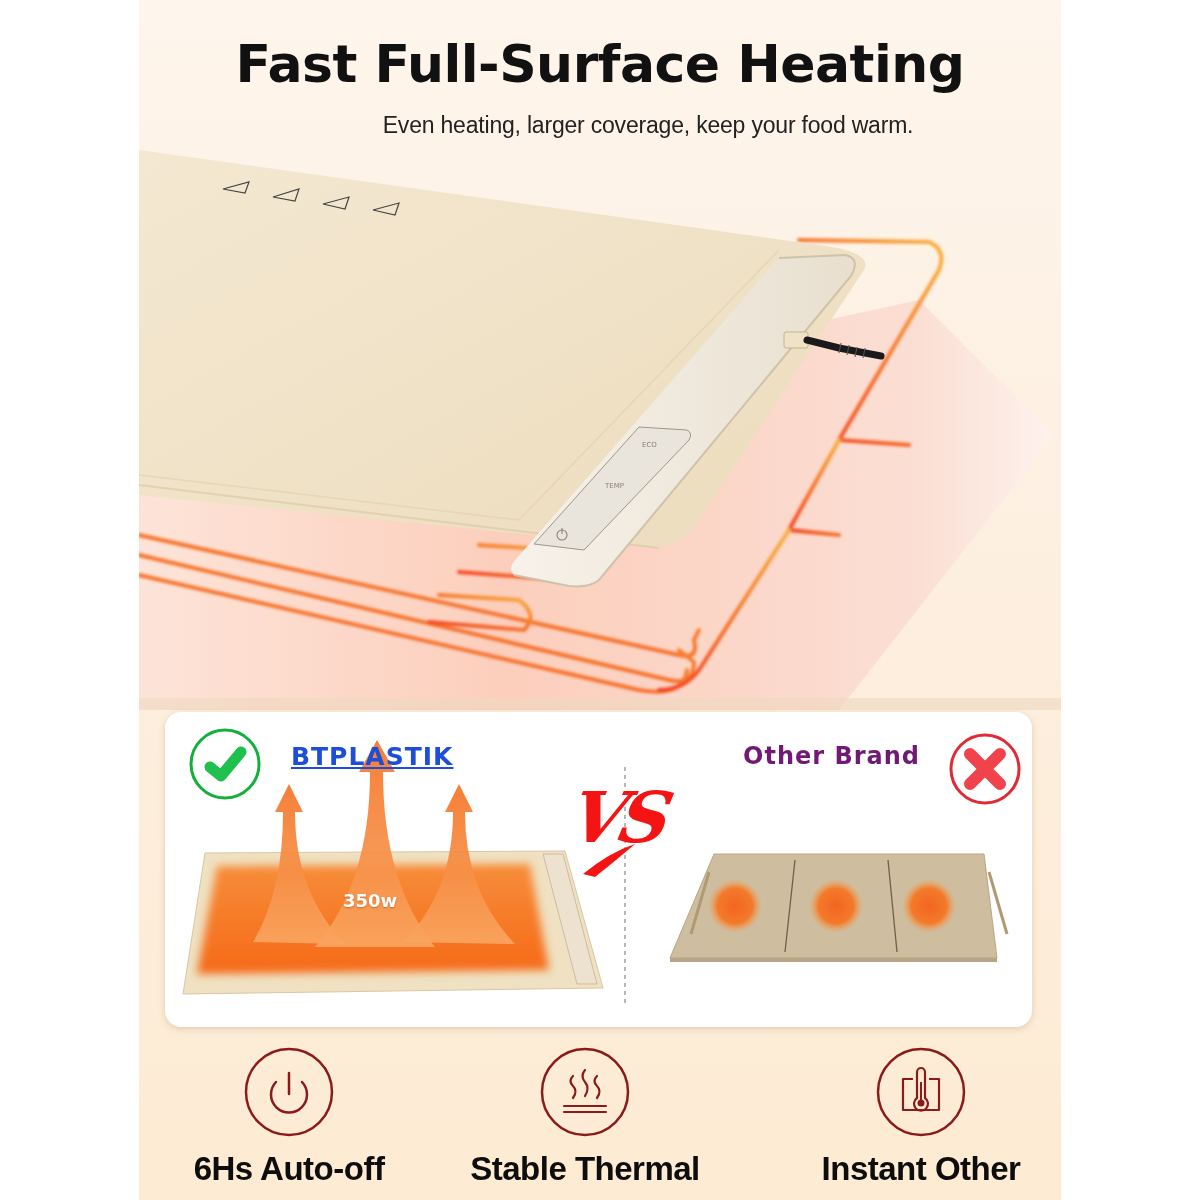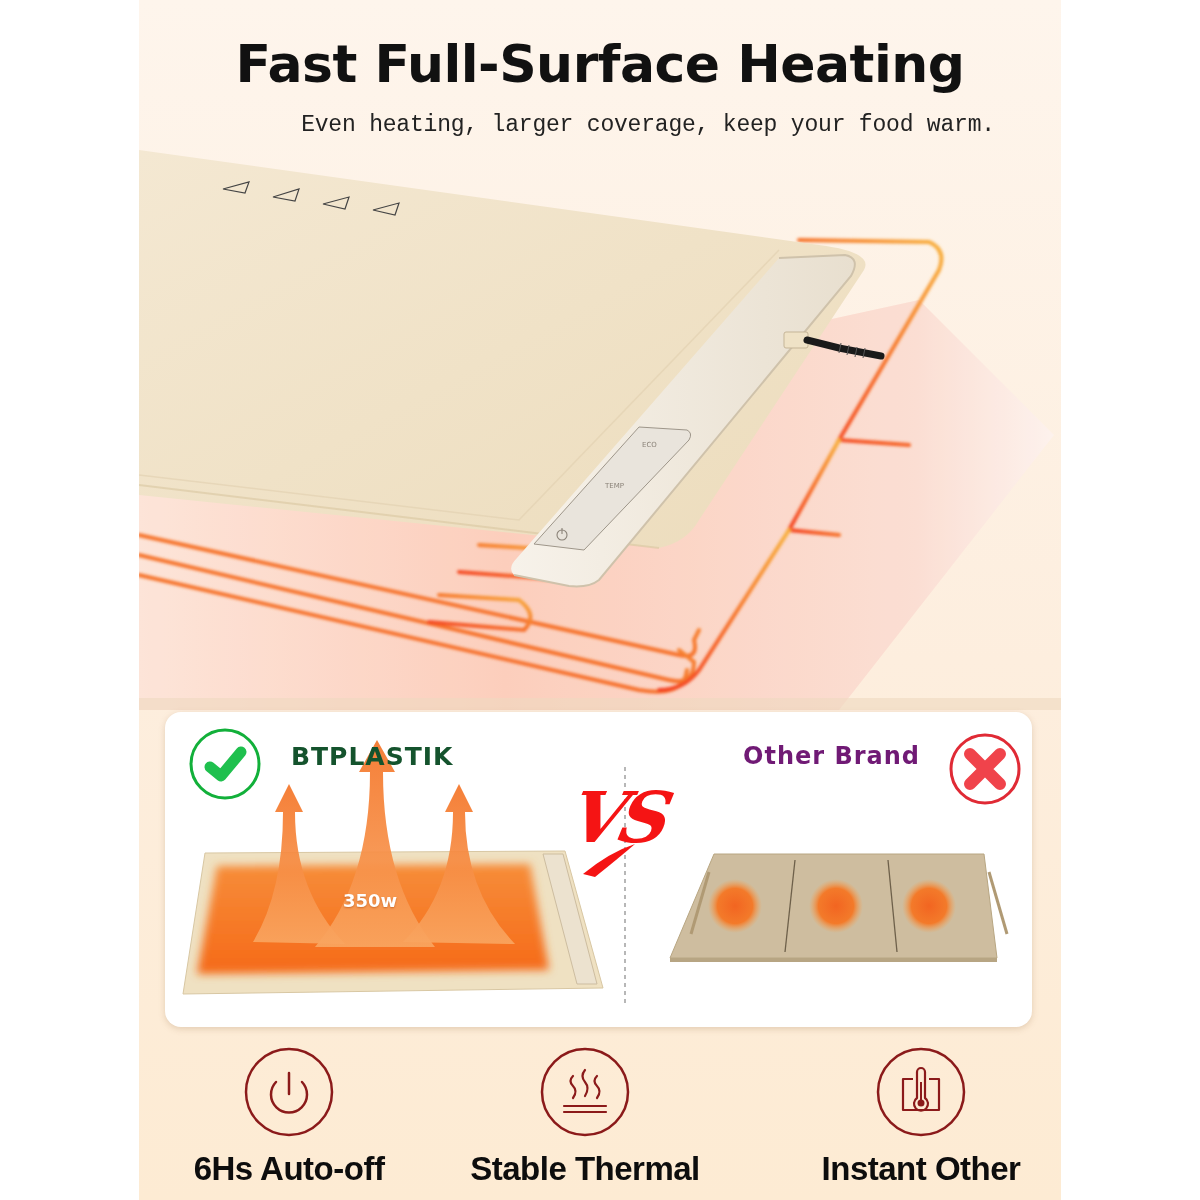--- a/index.html
+++ b/index.html
@@ -13,40 +13,40 @@
   }
 
   
   .title {
     position: absolute; left: 0; width: 922px; top: 34px; text-align: center;
     font-family: "DejaVu Sans", sans-serif; font-weight: bold; font-size: 52px;
     letter-spacing: -0.5px; color: #111;
   }
   .subtitle {
     position: absolute; left: 0; width: 1018px; top: 112px; text-align: center;
-    font-family: Liberation Mono, monospace; font-size: 23px; color: #222;
+    font-family: Liberation Sans, sans-serif; font-size: 23px; color: #222;
     font-weight: normal; letter-spacing: -0.2px;
   }
 
   
   .hero { position: absolute; left: 0; top: 150px; width: 922px; height: 560px; }
   .hero svg { width: 922px; height: 560px; display: block; }
 
   
   .compare-card {
     position: absolute; left: 26px; top: 712px; width: 867px; height: 315px;
     background: #ffffff; border-radius: 16px;
     box-shadow: 0 2px 6px rgba(150,110,70,0.25);
   }
   .compare-card svg.card-art { position: absolute; left: 0; top: 0; width: 867px; height: 315px; }
   .brand-label {
     position: absolute; top: 30px; font-family: "DejaVu Sans", sans-serif;
     font-weight: bold; font-size: 25px; letter-spacing: 1px;
   }
-  .brand-good { left: 126px; color: #14532d; }
+  .brand-good { left: 126px; color: #1d4ed8; text-decoration: underline; }
   .brand-bad { left: 578px; color: #701a75; font-size: 24px; }
   .watt-label {
     position: absolute; left: 178px; top: 178px; font-family: "DejaVu Sans", sans-serif;
     font-weight: bold; font-size: 18px; color: #ffffff;
     text-shadow: 0 1px 2px rgba(160,60,0,0.5);
   }
   .vs-label {
     position: absolute; left: 408px; top: 64px; font-family: "DejaVu Serif", serif;
     font-style: italic; font-weight: bold; font-size: 70px; color: #f51414;
     transform: skewX(-12deg); letter-spacing: -6px;

